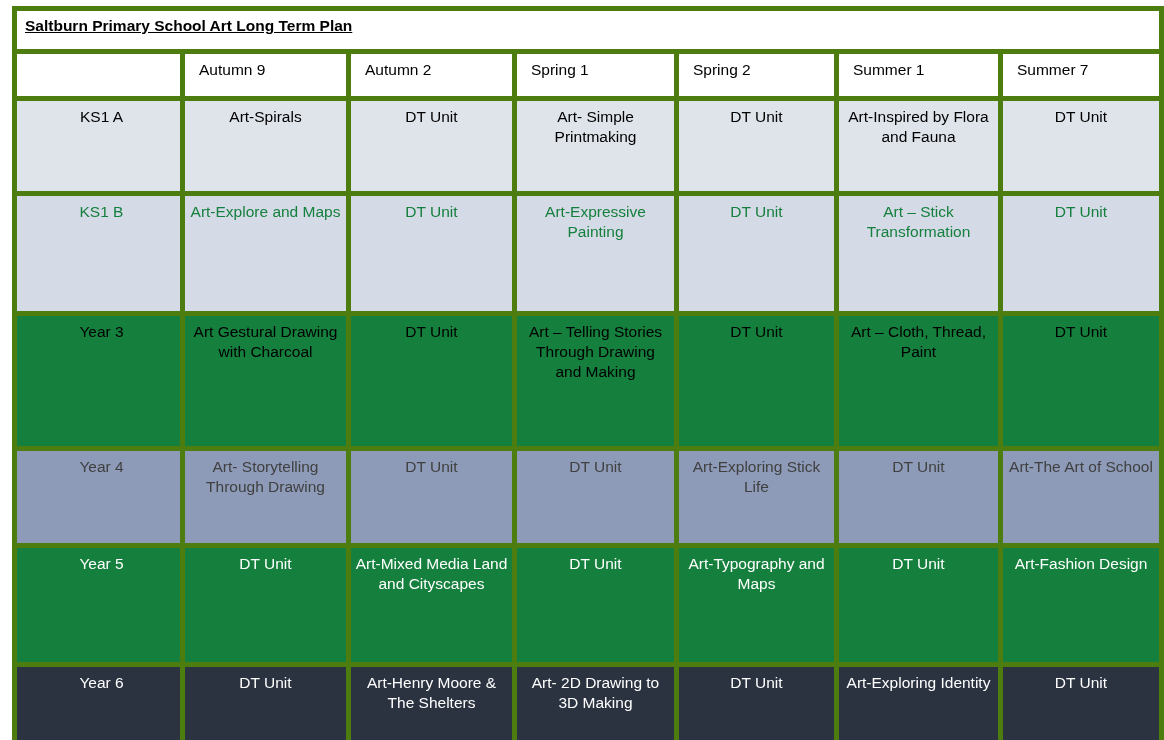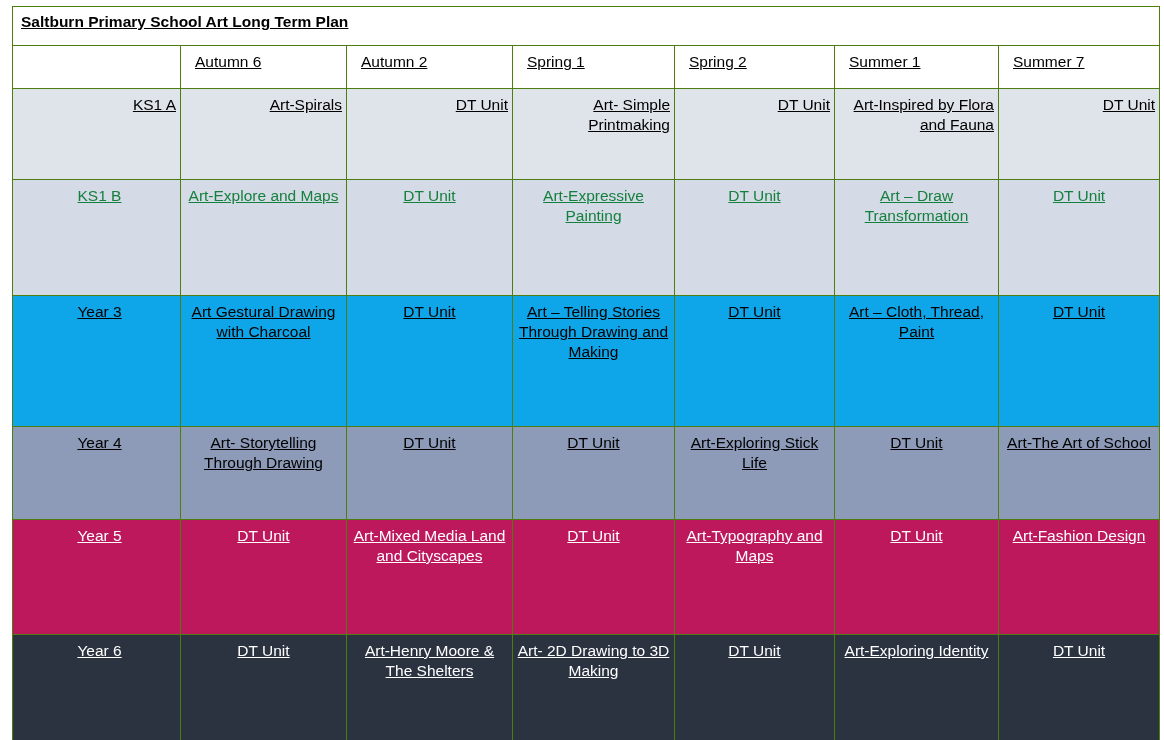--- a/index.html
+++ b/index.html
@@ -21,28 +21,27 @@
     box-sizing: border-box;
     padding: 6px 8px 8px 12px;
   }
   table.ltp {
     border-collapse: collapse;
     table-layout: fixed;
     width: 1139px;
     border: 1px solid #000000;
   }
   table.ltp td, table.ltp th {
-    border: 1px solid #4d7c0f;
+    border: 5px solid #4d7c0f;
     vertical-align: top;
     padding: 6px 4px 4px 4px;
     font-size: 15.5px;
     line-height: 1.28;
     font-weight: normal;
     text-align: center;
-    text-decoration: underline;
   }
   
   .title-cell {
     text-align: left !important;
     padding: 5px 6px 7px 8px !important;
     background: #ffffff;
     height: 26px;
   }
   .title-text {
     font-weight: bold;
@@ -74,25 +73,25 @@
   
   col.c0 { width: 168px; }
   col.c1 { width: 166px; }
   col.c2 { width: 166px; }
   col.c3 { width: 162px; }
   col.c4 { width: 160px; }
   col.c5 { width: 164px; }
   col.c6 { width: 161px; }
 
   
-  tr.r0 td { background: #dfe3ea; color: #000000; height: 80px; text-align: right; }
+  tr.r0 td { background: #dfe3ea; color: #000000; height: 80px; }
   tr.r1 td { background: #d4dae6; color: #15803d; height: 105px; }
-  tr.r2 td { background: #0ea5e9; color: #000000; height: 120px; }
-  tr.r3 td { background: #8d9bb8; color: #000000; height: 82px; }
-  tr.r4 td { background: #be185d; color: #ffffff; height: 104px; }
+  tr.r2 td { background: #15803d; color: #000000; height: 120px; }
+  tr.r3 td { background: #8d9bb8; color: #404040; height: 82px; }
+  tr.r4 td { background: #15803d; color: #ffffff; height: 104px; }
   tr.r5 td { background: #2b3240; color: #ffffff; height: 156px; }
 
   tr.r4 td.rowlabel, tr.r5 td.rowlabel { color: #ffffff; }
 </style>
 </head>
 <body>
 
 <div class="page">
   <table class="ltp">
     <colgroup>
@@ -105,21 +104,21 @@
         <col class="c6">
     </colgroup>
     <tbody>
       <tr>
         <td class="title-cell" colspan="7">
           <span class="title-text">Saltburn Primary School Art Long Term Plan</span>
         </td>
       </tr>
       <tr>
         <td class="hdr-blank"></td>
-        <td class="hdr">Autumn 6</td>
+        <td class="hdr">Autumn 9</td>
         <td class="hdr">Autumn 2</td>
         <td class="hdr">Spring 1</td>
         <td class="hdr">Spring 2</td>
         <td class="hdr">Summer 1</td>
         <td class="hdr">Summer 7</td>
       </tr>
 
       <tr class="r0">
         <td class="rowlabel">KS1 A</td>
         <td>Art-Spirals</td>
@@ -129,21 +128,21 @@
         <td>Art-Inspired by Flora and Fauna</td>
         <td>DT Unit</td>
       </tr>
 
       <tr class="r1">
         <td class="rowlabel">KS1 B</td>
         <td>Art-Explore and Maps</td>
         <td>DT Unit</td>
         <td>Art-Expressive Painting</td>
         <td>DT Unit</td>
-        <td>Art – Draw Transformation</td>
+        <td>Art – Stick Transformation</td>
         <td>DT Unit</td>
       </tr>
 
       <tr class="r2">
         <td class="rowlabel">Year 3</td>
         <td>Art Gestural Drawing with Charcoal</td>
         <td>DT Unit</td>
         <td>Art – Telling Stories Through Drawing and Making</td>
         <td>DT Unit</td>
         <td>Art – Cloth, Thread, Paint</td>

